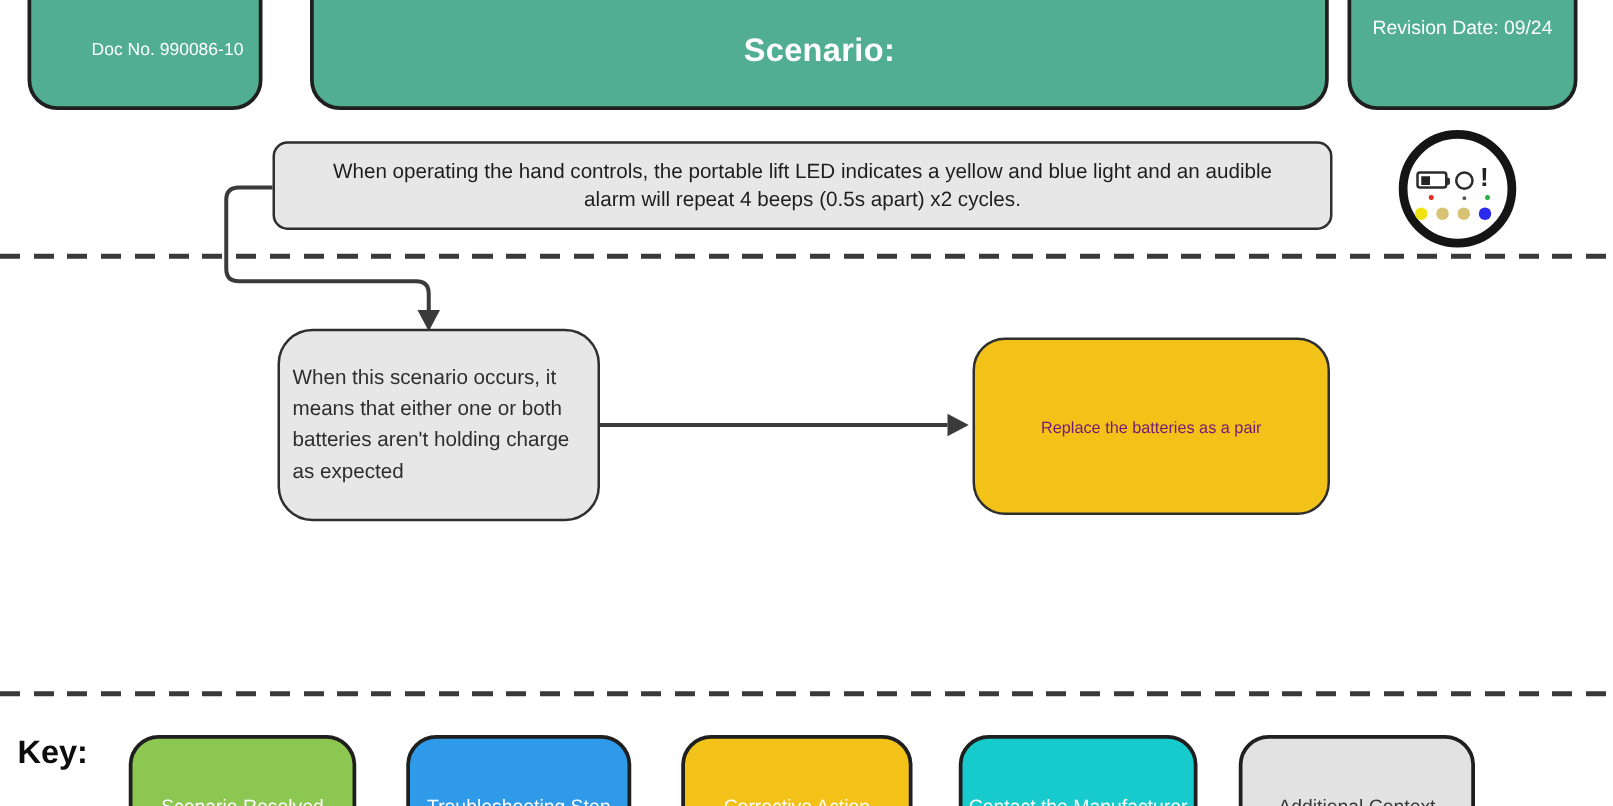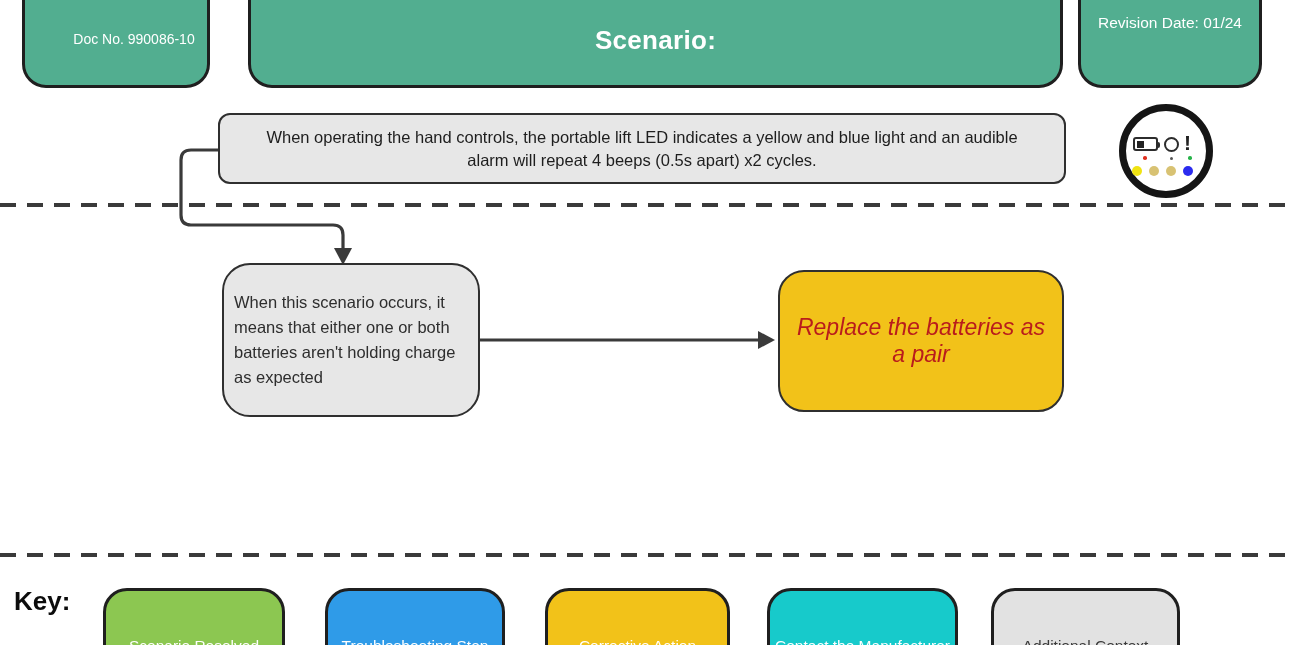--- a/index.html
+++ b/index.html
@@ -57,21 +57,21 @@
     position:absolute; left:222px; top:263px; width:258px; height:154px;
     background:#E7E7E7; border:2.5px solid #2f2f2f; border-radius:28px;
     display:flex; align-items:center; justify-content:center;
   }
   #cause-box .txt { font-size:16.5px; line-height:25px; color:#2e2e2e; padding:0 10px; }
   #action-box {
     position:absolute; left:778px; top:270px; width:286px; height:142px;
     background:#F2C219; border:2.5px solid #2f2f2f; border-radius:26px;
     display:flex; align-items:center; justify-content:center;
   }
-  #action-box .txt { font-size:23px; color:#b91c1c; text-align:center; padding:0 14px;font-style:italic; }
+  #action-box .txt { font-size:13px; color:#701a75; text-align:center; padding:0 14px; }
   
   #wires { position:absolute; left:0; top:0; width:1290px; height:645px; pointer-events:none; }
   
   #key-label { position:absolute; left:14px; top:586px; font-size:26px; font-weight:700; color:#0c0c0c; }
   .key-box {
     position:absolute; top:588px; height:116px; border:3px solid #1f1f1f; border-radius:24px;
     display:flex; align-items:center; justify-content:center;
   }
   .key-box .txt { font-size:15.5px; white-space:nowrap; }
   #key-0 { left:103px; width:182px; }
@@ -87,21 +87,21 @@
 
   <div class="hdr-box" id="hdr-doc">
     <div class="hdr-text">Doc No. 990086-10</div>
   </div>
   <div class="hdr-box" id="hdr-title">
     <div class="hdr-text">
       <div>Scenario:</div>
     </div>
   </div>
   <div class="hdr-box" id="hdr-rev">
-    <div class="hdr-text">Revision Date: 01/24</div>
+    <div class="hdr-text">Revision Date: 09/24</div>
   </div>
 
   <div id="ctx-box">
     <div class="txt">When operating the hand controls, the portable lift LED indicates a yellow and blue light and an audible alarm will repeat 4 beeps (0.5s apart) x2 cycles.</div>
   </div>
 
   <div id="led-circle">
     <div class="battery-shell">
       <div class="battery-fill"></div>
       <div class="battery-nub"></div>

